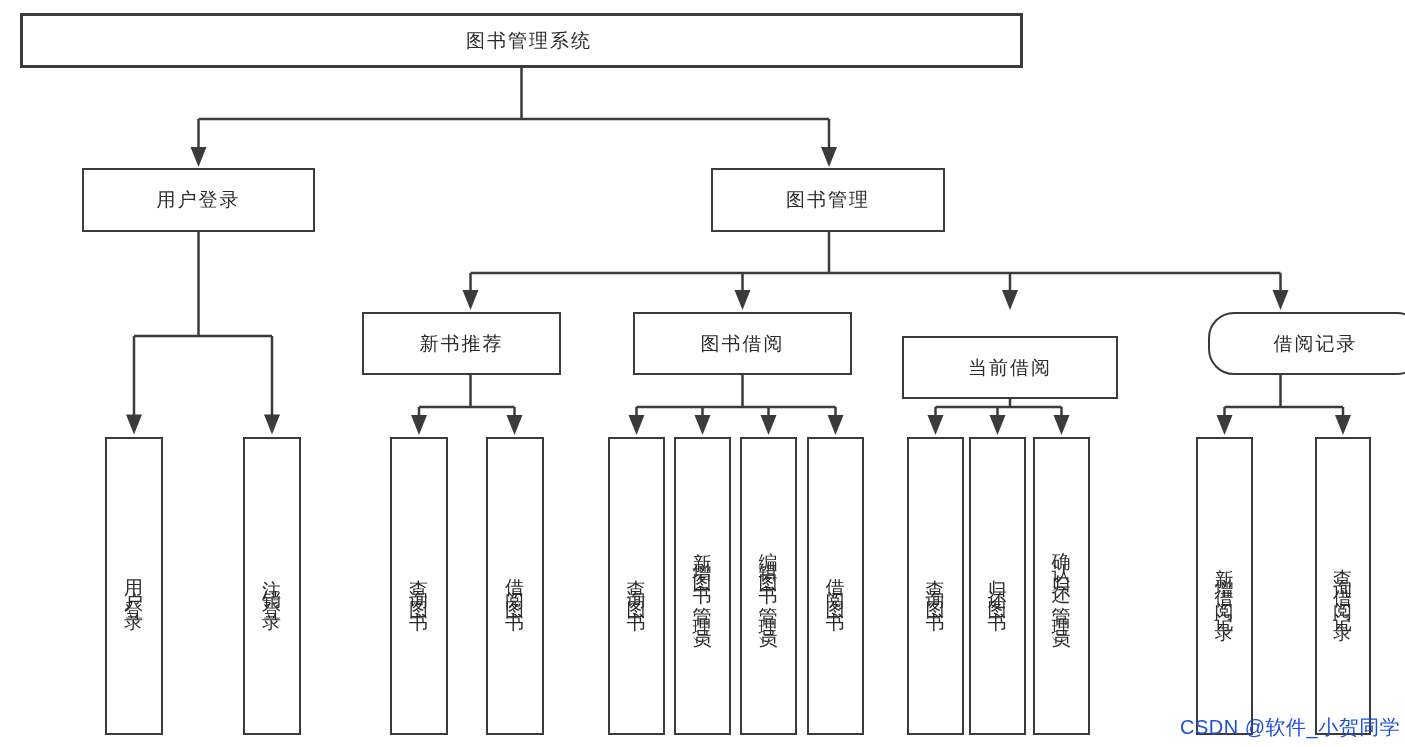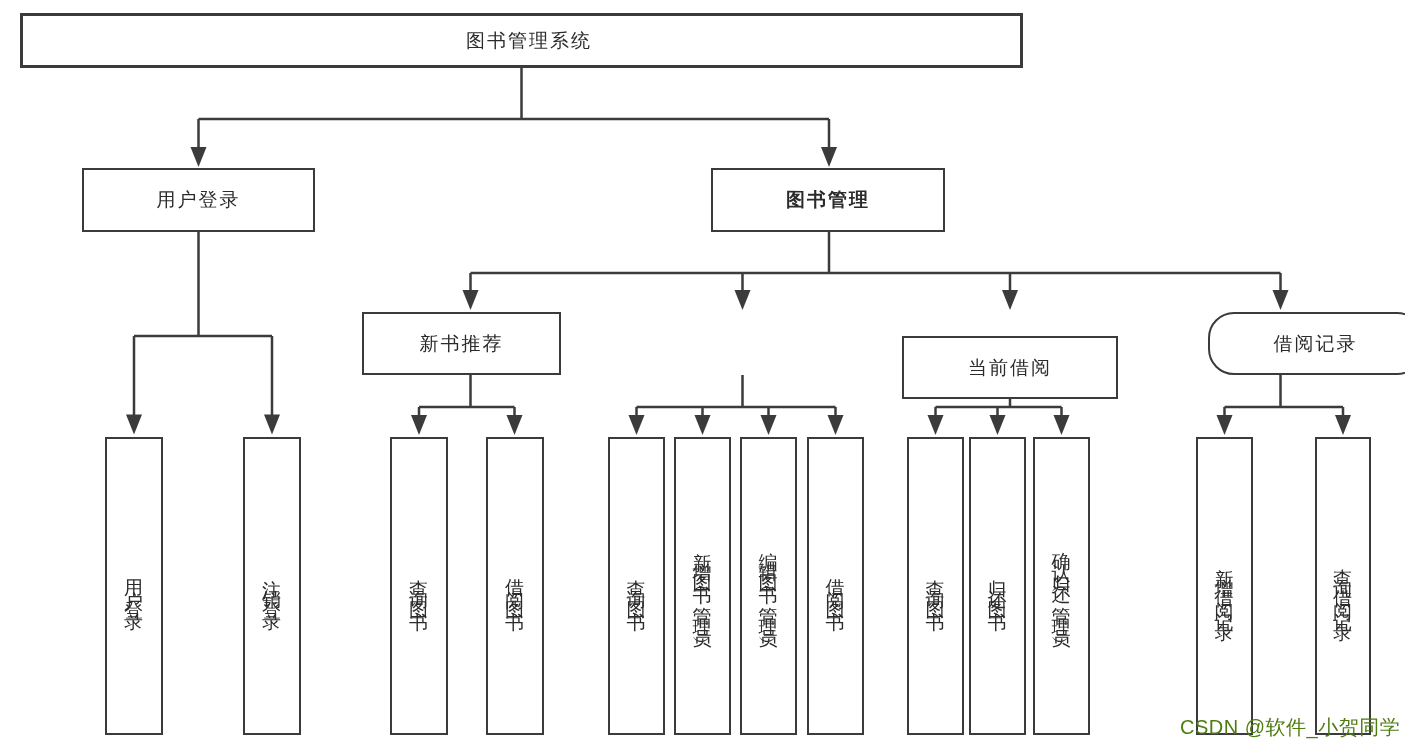--- a/index.html
+++ b/index.html
@@ -47,21 +47,21 @@
     letter-spacing: 11px;
     line-height: 1;
     white-space: nowrap;
   }
   .watermark {
     position: absolute;
     z-index: 3;
     left: 1180px;
     top: 714px;
     font-size: 20px;
-    color: #4d7c0f;
+    color: #1d4ed8;
     letter-spacing: 0.5px;
     white-space: nowrap;
   }
 </style>
 </head>
 <body>
 
 <div class="canvas">
 
   <svg class="wires" width="1405" height="747" viewBox="0 0 1405 747">
@@ -100,23 +100,24 @@
       <polygon points="989.5,415 1005.5,415 997.5,435"></polygon>
       <polygon points="1053.5,415 1069.5,415 1061.5,435"></polygon>
       <polygon points="1216.5,415 1232.5,415 1224.5,435"></polygon>
       <polygon points="1335,415 1351,415 1343,435"></polygon>
     </g>
   </svg>
 
   <div class="node root" style="left:20px; top:13px; width:1003px; height:55px;padding-left:15px;">图书管理系统</div>
 
   <div class="node" style="left:82px; top:168px; width:233px; height:64px;">用户登录</div>
-  <div class="node" style="left:711px; top:168px; width:234px; height:64px;font-weight:bold;">图书管理</div>
+  <div class="node" style="left:711px; top:168px; width:234px; height:64px;">图书管理</div>
 
   <div class="node" style="left:362px; top:312px; width:199px; height:63px;">新书推荐</div>
+  <div class="node" style="left:633px; top:312px; width:219px; height:63px;">图书借阅</div>
   <div class="node" style="left:902px; top:312px; width:216px; height:63px;margin-top:24px;">当前借阅</div>
   <div class="node" style="left:1208px; top:312px; width:215px; height:63px;border-radius:26px;">借阅记录</div>
 
   <div class="leaf" style="left:105px;">
     <span class="vtext">用户登录</span>
   </div>
   <div class="leaf" style="left:243px;">
     <span class="vtext">注销登录</span>
   </div>
 

